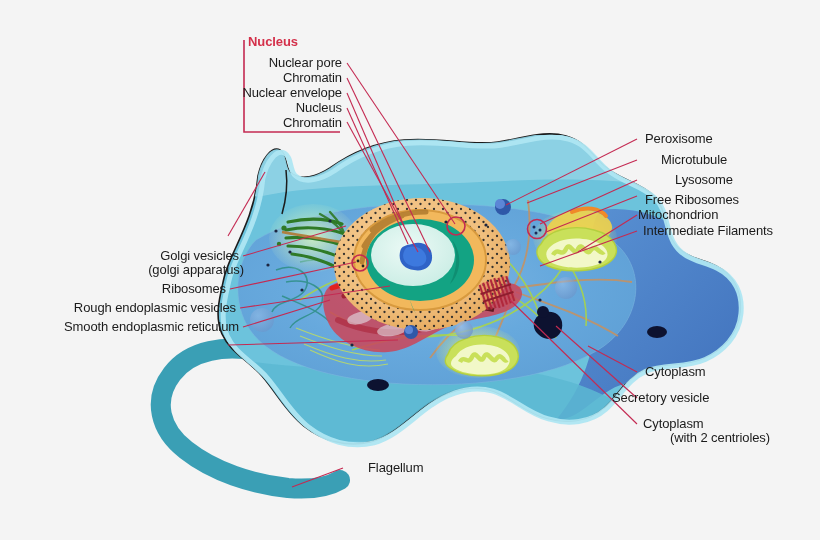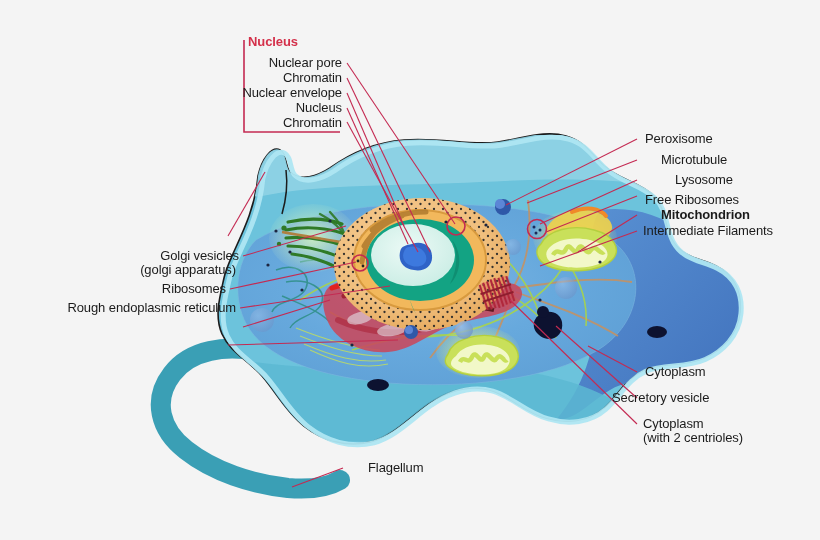--- a/index.html
+++ b/index.html
@@ -466,28 +466,29 @@
   <div class="lbl r" style="left:150px; top:56px; width:192px;">Nuclear pore</div>
   <div class="lbl r" style="left:150px; top:71px; width:192px;">Chromatin</div>
   <div class="lbl r" style="left:150px; top:86px; width:192px;">Nuclear envelope</div>
   <div class="lbl r" style="left:150px; top:101px; width:192px;">Nucleus</div>
   <div class="lbl r" style="left:150px; top:116px; width:192px;">Chromatin</div>
 
   <div class="lbl l" style="left:645px; top:132px;">Peroxisome</div>
   <div class="lbl l" style="left:648px; top:153px;margin-left:13px;">Microtubule</div>
   <div class="lbl l" style="left:648px; top:173px;margin-left:27px;">Lysosome</div>
   <div class="lbl l" style="left:645px; top:193px;">Free Ribosomes</div>
-  <div class="lbl l" style="left:661px; top:208px;font-weight:bold;">Mitochondrion</div>
+  <div class="lbl l" style="left:638px; top:208px;">Mitochondrion</div>
   <div class="lbl l" style="left:643px; top:224px;">Intermediate Filaments</div>
 
   <div class="lbl r" style="left:40px; top:249px; width:199px;">Golgi vesicles</div>
-  <div class="lbl r" style="left:37px; top:263px; width:199px;">(golgi apparatus)</div>
+  <div class="lbl r" style="left:45px; top:263px; width:199px;">(golgi apparatus)</div>
   <div class="lbl r" style="left:40px; top:282px; width:186px;">Ribosomes</div>
-  <div class="lbl r" style="left:20px; top:301px; width:216px;">Rough endoplasmic reticulum</div>
+  <div class="lbl r" style="left:20px; top:301px; width:216px;">Rough endoplasmic vesicles</div>
+  <div class="lbl r" style="left:16px; top:320px; width:223px;">Smooth endoplasmic reticulum</div>
 
   <div class="lbl l" style="left:645px; top:365px;">Cytoplasm</div>
   <div class="lbl l" style="left:612px; top:391px;">Secretory vesicle</div>
   <div class="lbl l" style="left:643px; top:417px;">Cytoplasm</div>
-  <div class="lbl l" style="left:643px; top:431px;">(with 2 centrioles)</div>
+  <div class="lbl l" style="left:670px; top:431px;">(with 2 centrioles)</div>
 
   <div class="lbl l" style="left:348px; top:461px;margin-left:20px;">Flagellum</div>
 
 </div>
 
 </body></html>

